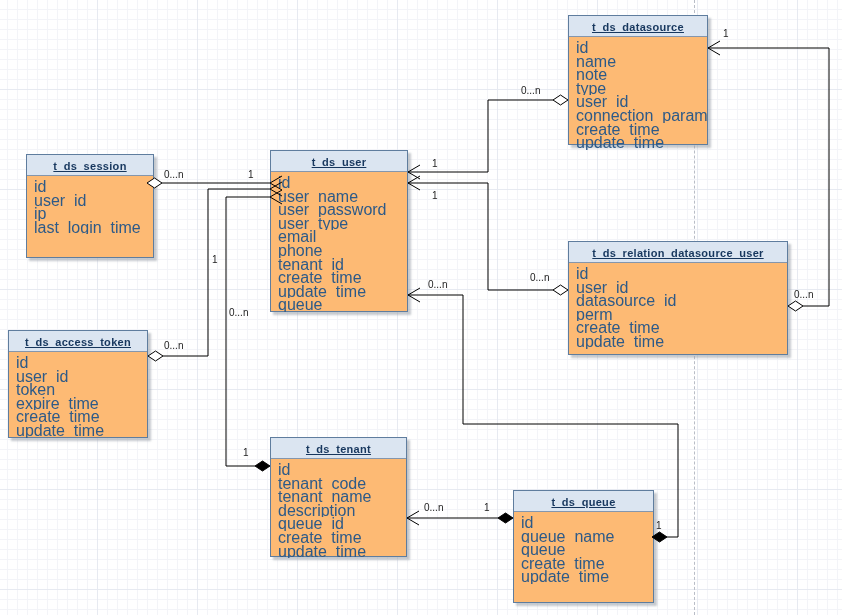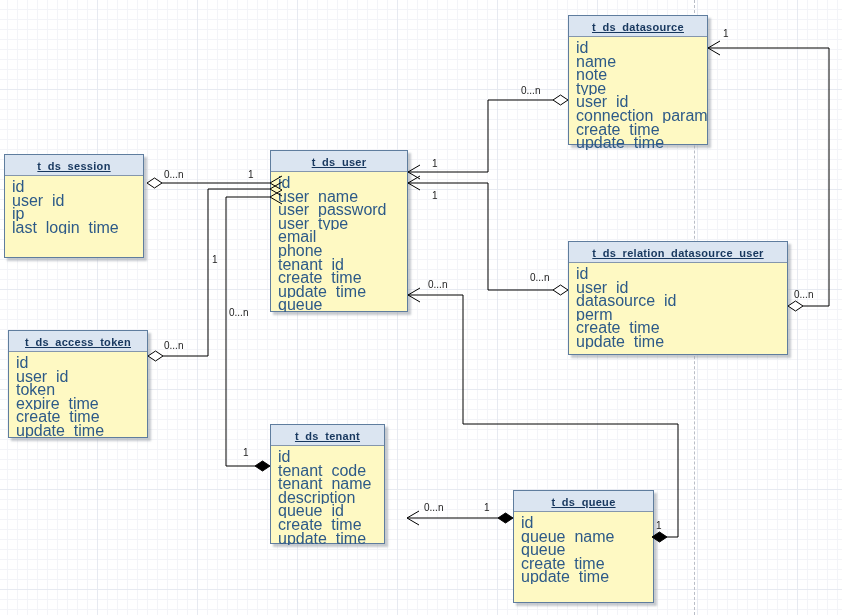--- a/index.html
+++ b/index.html
@@ -14,21 +14,21 @@
       linear-gradient(90deg, #f3f4f8 1px, transparent 1px);
     background-size:100px 100px,100px 100px,10px 10px,10px 10px;
     background-position:-3px -11px,-3px -11px,-3px -1px,-3px -1px;
   }
   .pagebreak{
     position:absolute;left:694px;top:0;width:0;height:615px;
     border-left:1px dashed #b9bdc6;z-index:1;
   }
   .etable{
     position:absolute;z-index:2;box-sizing:border-box;
-    background:#fef9c3;border:1.5px solid #5f7d9e;
+    background:#fdba74;border:1.5px solid #5f7d9e;
     box-shadow:3px 3px 2px rgba(150,156,166,0.55);
   }
   .thead{
     height:20px;line-height:20px;text-align:center;
     background:#dbe5f1;border-bottom:1px solid #8496ad;
     overflow:hidden;white-space:nowrap;
   }
   .ttitle{
     font-size:11px;font-weight:bold;color:#17375e;
     text-decoration:underline;letter-spacing:0.3px;
@@ -43,21 +43,21 @@
   .arr{fill:none;stroke:#000;stroke-width:1;}
   .odia{fill:#fff;stroke:#000;stroke-width:1;}
   .fdia{fill:#000;stroke:#000;stroke-width:1;}
   text.card{font-family:"Liberation Sans","DejaVu Sans",sans-serif;font-size:10px;fill:#222;}
 </style>
 </head>
 <body>
 
 <div class="pagebreak"></div>
 
-<div class="etable" style="left:4px;top:154px;width:140px;height:104px">
+<div class="etable" style="left:26px;top:154px;width:128px;height:104px">
   <div class="thead">
     <span class="ttitle">t_ds_session</span>
   </div>
   <div class="tbody">
       <div class="frow">id</div>
       <div class="frow">user_id</div>
       <div class="frow">ip</div>
       <div class="frow">last_login_time</div>
     </div>
 </div>
@@ -117,21 +117,21 @@
   <div class="tbody">
       <div class="frow">id</div>
       <div class="frow">user_id</div>
       <div class="frow">datasource_id</div>
       <div class="frow">perm</div>
       <div class="frow">create_time</div>
       <div class="frow">update_time</div>
     </div>
 </div>
 
-<div class="etable" style="left:270px;top:424px;width:115px;height:120px">
+<div class="etable" style="left:270px;top:437px;width:137px;height:120px">
   <div class="thead">
     <span class="ttitle">t_ds_tenant</span>
   </div>
   <div class="tbody">
       <div class="frow">id</div>
       <div class="frow">tenant_code</div>
       <div class="frow">tenant_name</div>
       <div class="frow">description</div>
       <div class="frow">queue_id</div>
       <div class="frow">create_time</div>

